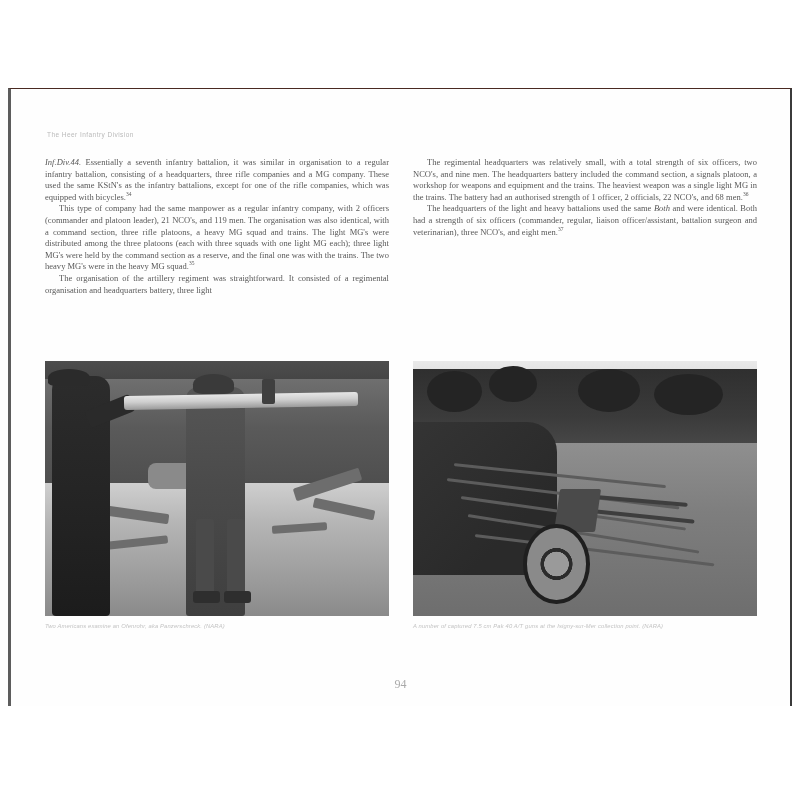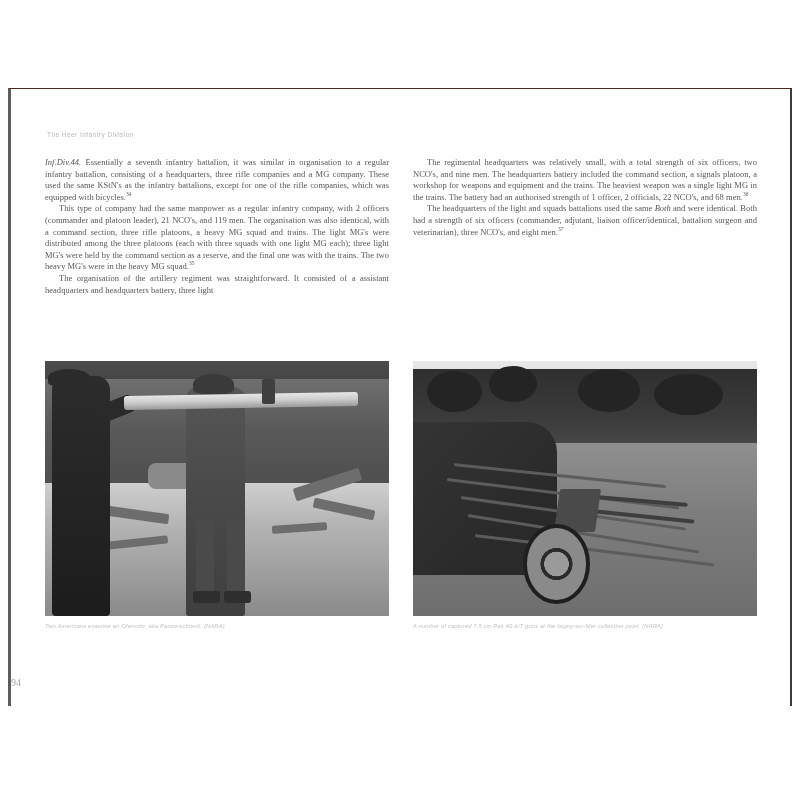--- a/index.html
+++ b/index.html
@@ -125,23 +125,23 @@
     color: #c2c2c2;
     font-style: italic;
     white-space: nowrap;
   }
 
   .folio {
     position: absolute;
     left: 0;
     right: 0;
     top: 588px;
-    text-align: left;
+    text-align: center;
     font-family: "Liberation Serif", serif;
-    font-size: 10px;
+    font-size: 12px;
     color: #a9a9a9;
   }
 
   
   .ph1-sky {
     position: absolute; left: 0; top: 0; width: 100%; height: 30%;
     background: linear-gradient(180deg, #4d4d4d 0%, #3c3c3c 55%, #333 100%);
   }
   .ph1-bank {
     position: absolute; left: 0; top: 7%; width: 100%; height: 48%;
@@ -244,29 +244,29 @@
       <div class="running-head">The Heer Infantry Division</div>
 
       <div class="columns">
 
         <div class="col">
 
           <p><em class="it">Inf.Div.44.</em><span> Essentially a seventh infantry battalion, it was similar in organisation to a regular infantry battalion, consisting of a headquarters, three rifle companies and a MG company. These used the same KStN's as the infantry battalions, except for one of the rifle companies, which was equipped with bicycles.</span><sup class="fn">34</sup></p>
 
           <p class="indent"><span>This type of company had the same manpower as a regular infantry company, with 2 officers (commander and platoon leader), 21 NCO's, and 119 men. The organisation was also identical, with a command section, three rifle platoons, a heavy MG squad and trains. The light MG's were distributed among the three platoons (each with three squads with one light MG each); three light MG's were held by the command section as a reserve, and the final one was with the trains. The two heavy MG's were in the heavy MG squad.</span><sup class="fn">35</sup></p>
 
-          <p class="indent"><span>The organisation of the artillery regiment was straightforward. It consisted of a assistant headquarters and headquarters battery, three light</span></p>
+          <p class="indent"><span>The organisation of the artillery regiment was straightforward. It consisted of a regimental organisation and headquarters battery, three light</span></p>
         </div>
 
         <div class="col">
 
 
           <p class="indent"><span>The regimental headquarters was relatively small, with a total strength of six officers, two NCO's, and nine men. The headquarters battery included the command section, a signals platoon, a workshop for weapons and equipment and the trains. The heaviest weapon was a single light MG in the trains. The battery had an authorised strength of 1 officer, 2 officials, 22 NCO's, and 68 men.</span><sup class="fn">36</sup></p>
 
-          <p class="indent"><span>The headquarters of the light and squads battalions used the same </span><em class="it">Both</em><span> and were identical. Both had a strength of six officers (commander, adjutant, liaison officer/identical, battalion surgeon and veterinarian), three NCO's, and eight men.</span><sup class="fn">37</sup></p>
+          <p class="indent"><span>The headquarters of the light and heavy battalions used the same </span><em class="it">Both</em><span> and were identical. Both had a strength of six officers (commander, regular, liaison officer/assistant, battalion surgeon and veterinarian), three NCO's, and eight men.</span><sup class="fn">37</sup></p>
         </div>
       </div>
 
       <div class="figures">
 
         <div class="figure">
           <div class="photo">
             <div class="ph1-sky"></div>
             <div class="ph1-bank"></div>
             <div class="ph1-ground"></div>

